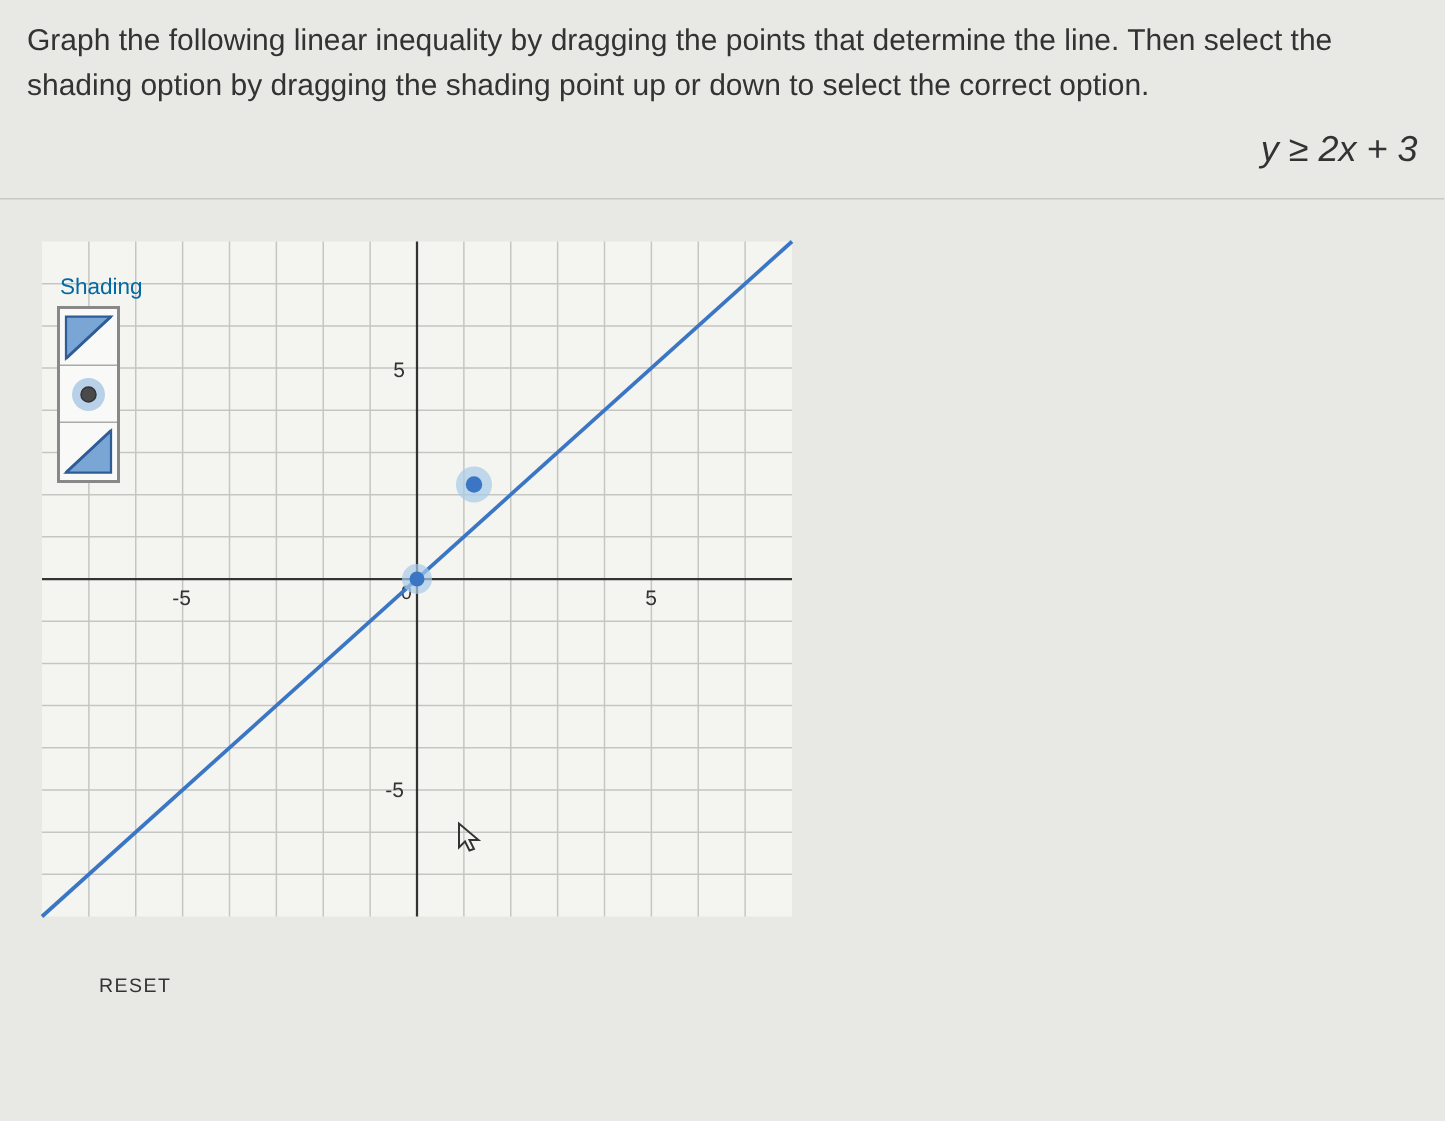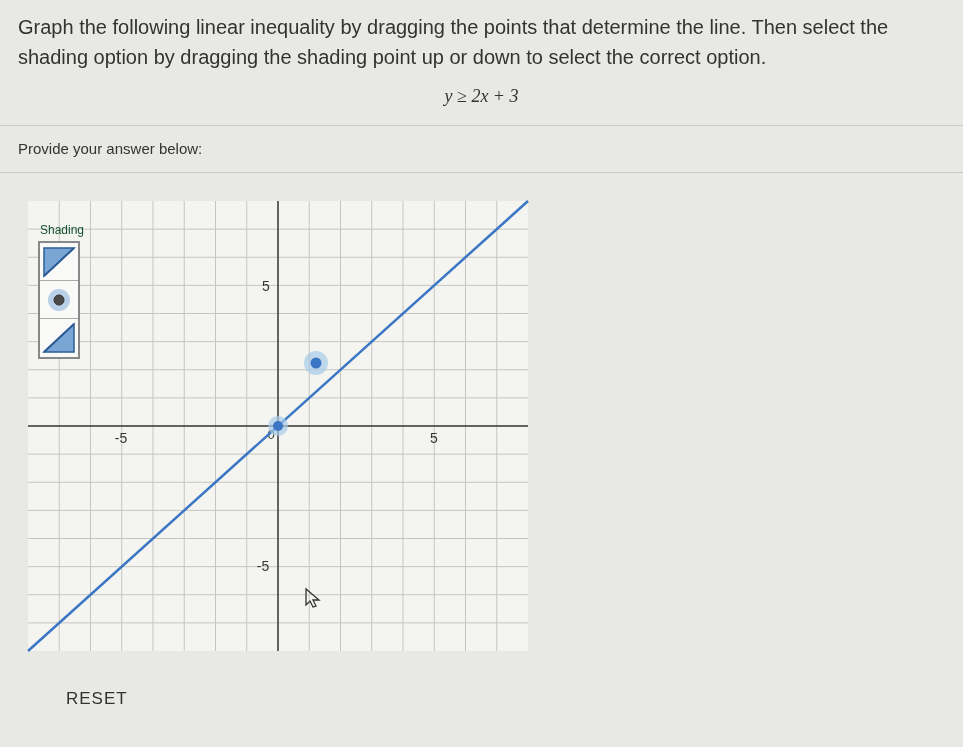--- a/index.html
+++ b/index.html
@@ -24,24 +24,24 @@
 .question-block {
   padding: 12px 18px 18px 18px;
   border-bottom: 1px solid #c8c8c5;
 }
 .instructions {
   font-size: 20px;
   color: #333;
   line-height: 1.5;
 }
 .equation {
-  text-align: center;
+  text-align: right;
   margin-top: 14px;
-  font-size: 18px;
-  font-family: Liberation Serif, serif;
+  font-size: 24px;
+  font-family: Liberation Sans, sans-serif;
   font-style: italic;
 }
 .answer-label-block {
   padding: 14px 18px;
   border-bottom: 1px solid #c8c8c5;
 }
 .answer-label {
   font-size: 15px;
   color: #333;
 }
@@ -53,43 +53,43 @@
   width: 520px;
   height: 490px;
 }
 .shading-panel {
   position: absolute;
   left: 20px;
   top: 32px;
   z-index: 10;
 }
 .shading-label {
-  font-size: 12px;
-  color: #14532d;
+  font-size: 15px;
+  color: #0369a1;
   margin-bottom: 4px;
   padding-left: 2px;
 }
 .shading-options {
   border: 2px solid #888;
   background: #f9f9f7;
   width: 42px;
 }
 .shading-option {
   height: 38px;
   border-bottom: 1px solid #aaa;
   display: flex;
   align-items: center;
   justify-content: center;
   position: relative;
   cursor: pointer;
 }
 .shading-option:last-child { border-bottom: none; }
 .shading-option svg { display: block; }
 .reset-btn {
-  font-size: 17px;
+  font-size: 13px;
   letter-spacing: 1px;
   color: #333;
   margin-top: 8px;
   display: inline-block;
   cursor: pointer;
   padding: 4px 0;
 }
 </style>
 </head>
 <body>
@@ -98,23 +98,20 @@
 
   <div class="question-block">
     <p class="instructions">Graph the following linear inequality by dragging the points that determine the line. Then select the shading option by dragging the shading point up or down to select the correct option.</p>
     <div class="equation">
       <span>y</span>
       <span style="font-style:normal;"> </span><span style="font-style:normal;">≥</span><span> </span>
       <span>2x + 3</span>
     </div>
   </div>
 
-  <div class="answer-label-block">
-    <span class="answer-label">Provide your answer below:</span>
-  </div>
 
   <div class="graph-area">
     <div class="graph-wrapper">
 
       <div class="shading-panel">
         <div class="shading-label">Shading</div>
         <div class="shading-options">
           <div class="shading-option">
             <svg width="34" height="32">
               <polygon points="2,2 32,2 2,30" fill="#7aa6d6" stroke="#2e5c96" stroke-width="1.5"></polygon>

